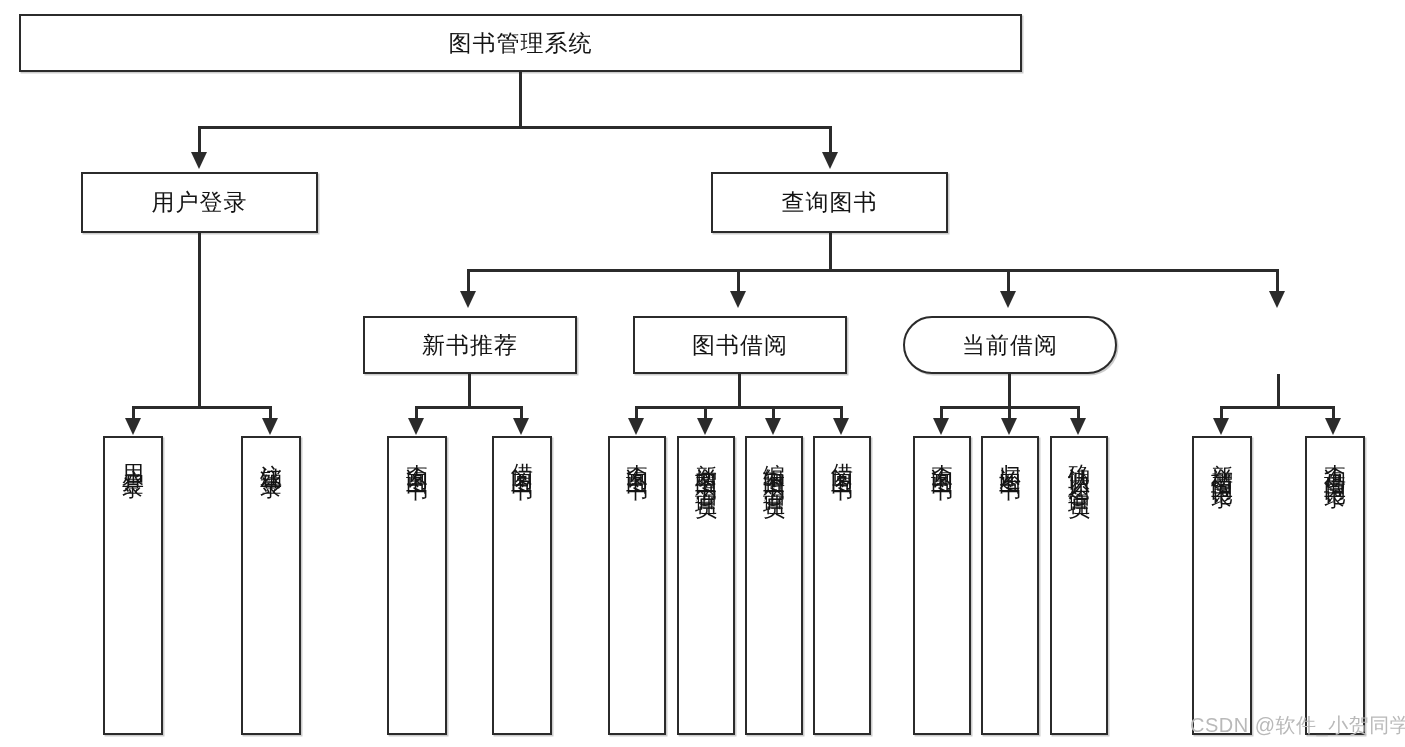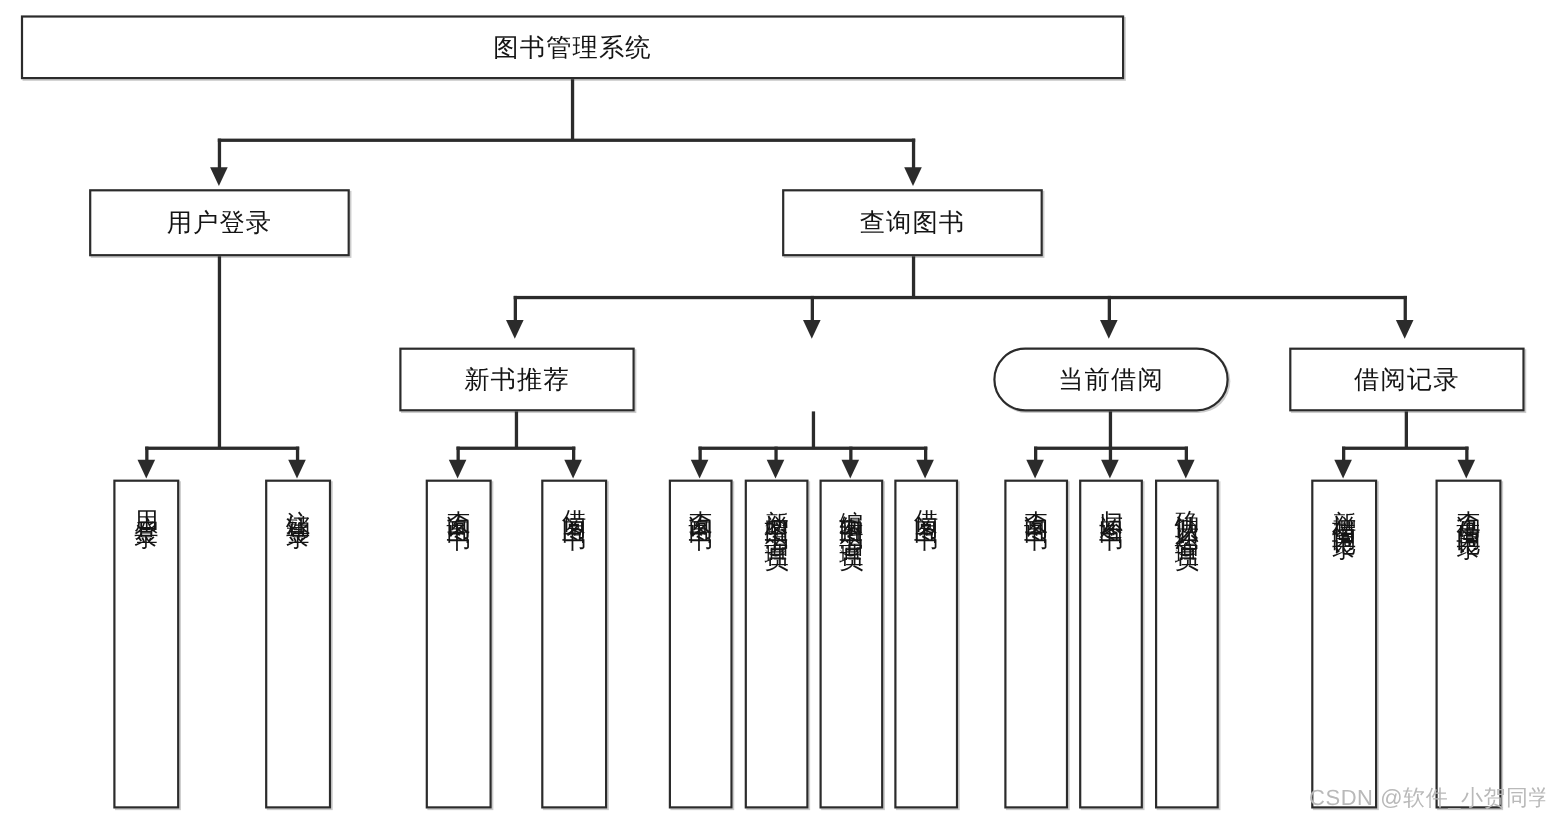--- a/index.html
+++ b/index.html
@@ -126,25 +126,25 @@
   <div class="edge v" style="left:737px; top:269px; width:3px; height:24px;"></div>
   <div class="arrow" style="left:730px; top:291px;"></div>
   <div class="edge v" style="left:1007px; top:269px; width:3px; height:24px;"></div>
   <div class="arrow" style="left:1000px; top:291px;"></div>
   <div class="edge v" style="left:1276px; top:269px; width:3px; height:24px;"></div>
   <div class="arrow" style="left:1269px; top:291px;"></div>
 
   <div class="node" style="left:363px; top:316px; width:214px; height:58px;">
     <span class="label">新书推荐</span>
   </div>
+  <div class="node" style="left:633px; top:316px; width:214px; height:58px;">
+    <span class="label">图书借阅</span>
+  </div>
   <div class="node" style="left:903px; top:316px; width:214px; height:58px;border-radius:29px;">
     <span class="label">当前借阅</span>
-  </div>
-  <div class="node" style="left:1172px; top:316px; width:214px; height:58px;">
-    <span class="label">借阅记录</span>
   </div>
 
   <div class="edge v" style="left:468px; top:374px; width:3px; height:34px;"></div>
   <div class="edge h" style="left:415px; top:406px; width:108px; height:3px;"></div>
   <div class="edge v" style="left:415px; top:406px; width:3px; height:14px;"></div>
   <div class="arrow" style="left:408px; top:418px;"></div>
   <div class="edge v" style="left:520px; top:406px; width:3px; height:14px;"></div>
   <div class="arrow" style="left:513px; top:418px;"></div>
 
   <div class="edge v" style="left:738px; top:374px; width:3px; height:34px;"></div>

